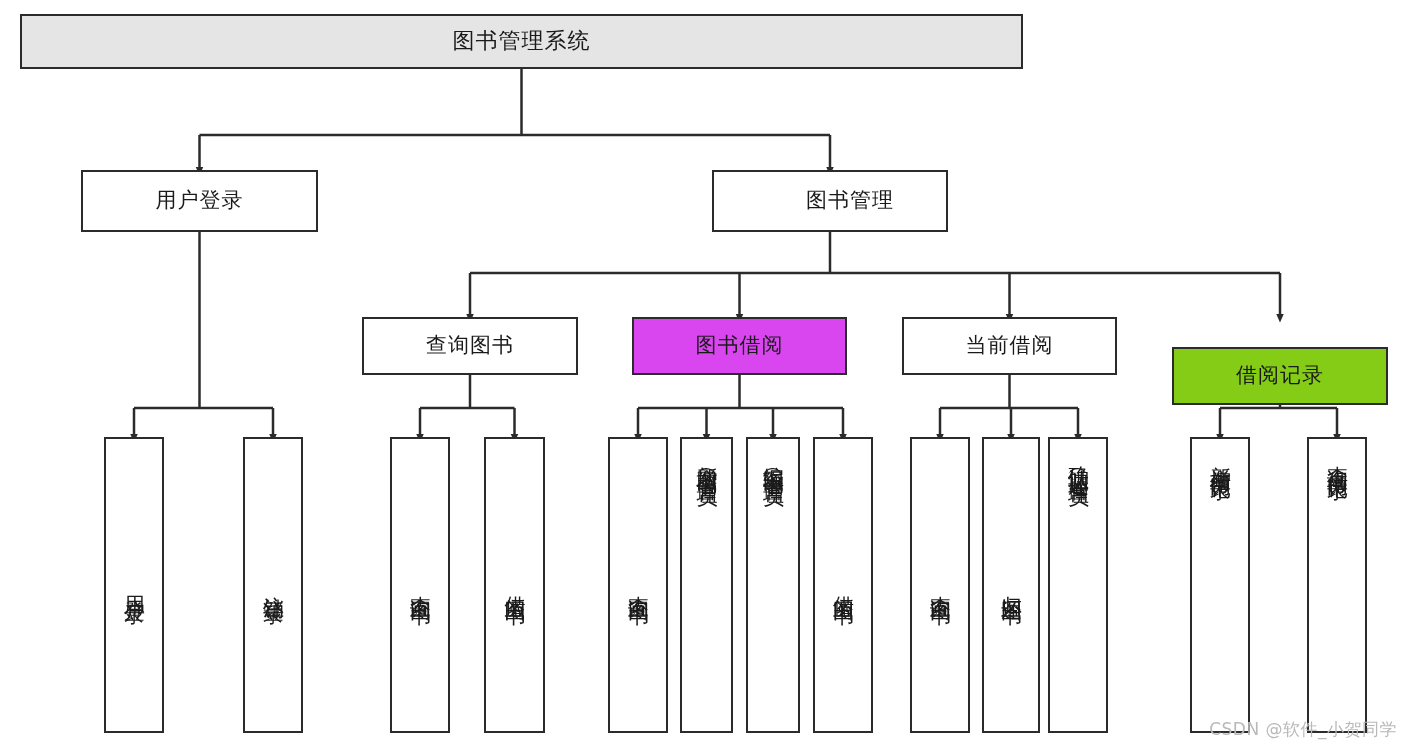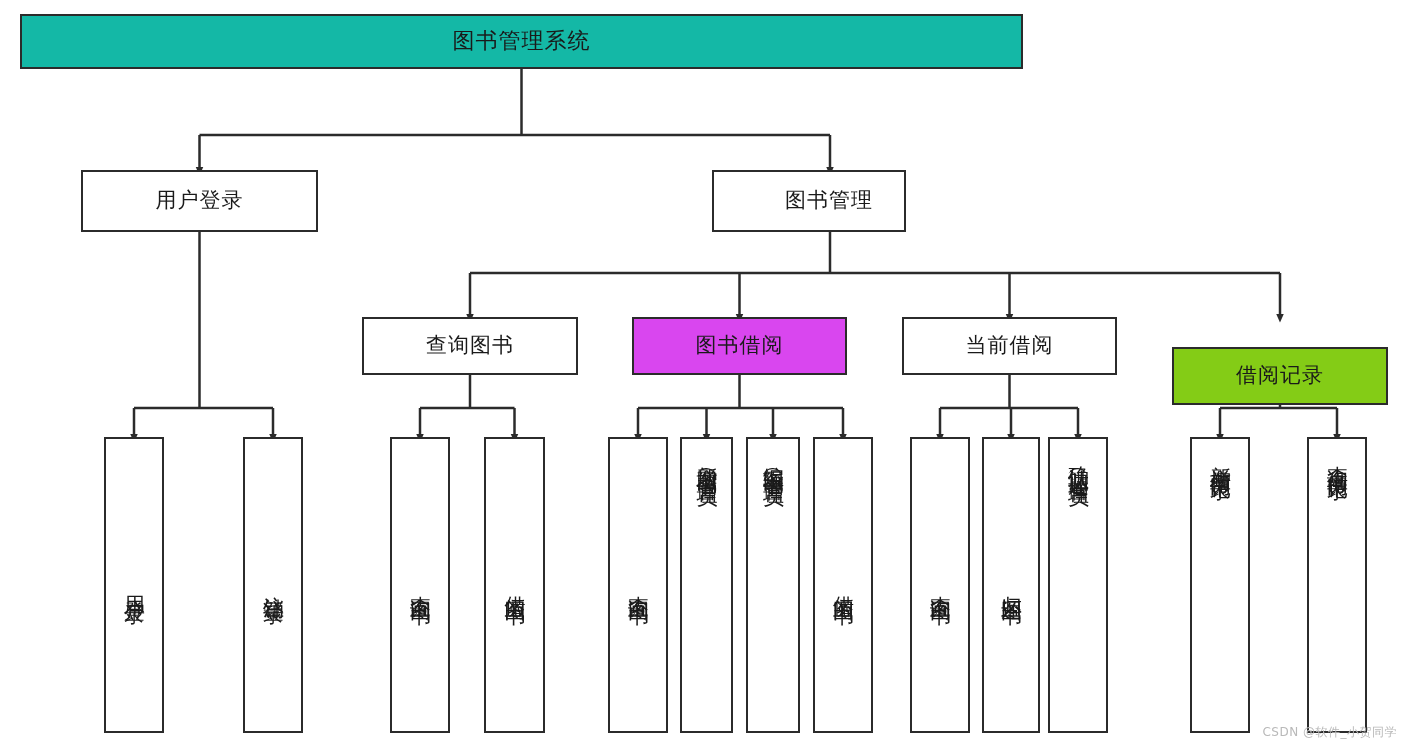--- a/index.html
+++ b/index.html
@@ -64,21 +64,21 @@
     line-height: 1;
   }
   .node.vertical.centered {
     align-items: center;
     padding-top: 0;
   }
   #watermark {
     position: absolute;
     right: 8px;
     bottom: 6px;
-    font-size: 12px;
+    font-size: 17px;
     color: #b9b9b9;
     letter-spacing: 0.5px;
     white-space: nowrap;
     font-family: "DejaVu Sans", "Liberation Sans", sans-serif;
   }
 </style>
 </head>
 <body>
 
 <div id="diagram-root">
@@ -119,27 +119,27 @@
         <line x1="1011" y1="408" x2="1011" y2="435" stroke="#2b2b2b" stroke-width="2.5" marker-end="url(#arrowhead)"></line>
         <line x1="1078" y1="408" x2="1078" y2="435" stroke="#2b2b2b" stroke-width="2.5" marker-end="url(#arrowhead)"></line>
         <line x1="1280" y1="375" x2="1280" y2="408" stroke="#2b2b2b" stroke-width="2.5"></line>
         <line x1="1220" y1="408" x2="1337" y2="408" stroke="#2b2b2b" stroke-width="2.5"></line>
         <line x1="1220" y1="408" x2="1220" y2="435" stroke="#2b2b2b" stroke-width="2.5" marker-end="url(#arrowhead)"></line>
         <line x1="1337" y1="408" x2="1337" y2="435" stroke="#2b2b2b" stroke-width="2.5" marker-end="url(#arrowhead)"></line>
       </g>
   </svg>
 
   <div id="node-layer">
-      <div class="node horizontal root" style="left: 20px; top: 14px; width: 1003px; height: 55px; border-color: rgb(43, 43, 43); background: #14b8a6;">
+      <div class="node horizontal root" style="left: 20px; top: 14px; width: 1003px; height: 55px; border-color: rgb(43, 43, 43); background: #e5e5e5;">
         <span class="label" style="color: rgb(26, 26, 26);">图书管理系统</span>
       </div>
       <div class="node horizontal" style="left: 81px; top: 170px; width: 237px; height: 62px; border-color: rgb(43, 43, 43); background: rgb(255, 255, 255);">
         <span class="label" style="color: rgb(26, 26, 26);">用户登录</span>
       </div>
-      <div class="node horizontal" style="left: 712px; top: 170px; width: 194px; height: 62px; border-color: rgb(43, 43, 43); background: rgb(255, 255, 255); padding-left: 40px;">
+      <div class="node horizontal" style="left: 712px; top: 170px; width: 236px; height: 62px; border-color: rgb(43, 43, 43); background: rgb(255, 255, 255); padding-left: 40px;">
         <span class="label" style="color: rgb(26, 26, 26);">图书管理</span>
       </div>
       <div class="node horizontal" style="left: 362px; top: 317px; width: 216px; height: 58px; border-color: rgb(43, 43, 43); background: rgb(255, 255, 255);">
         <span class="label" style="color: rgb(26, 26, 26);">查询图书</span>
       </div>
       <div class="node horizontal" style="left: 632px; top: 317px; width: 215px; height: 58px; border-color: rgb(43, 43, 43); background: #d946ef;">
         <span class="label" style="color: rgb(26, 26, 26);">图书借阅</span>
       </div>
       <div class="node horizontal" style="left: 902px; top: 317px; width: 215px; height: 58px; border-color: rgb(43, 43, 43); background: rgb(255, 255, 255);">
         <span class="label" style="color: rgb(26, 26, 26);">当前借阅</span>

